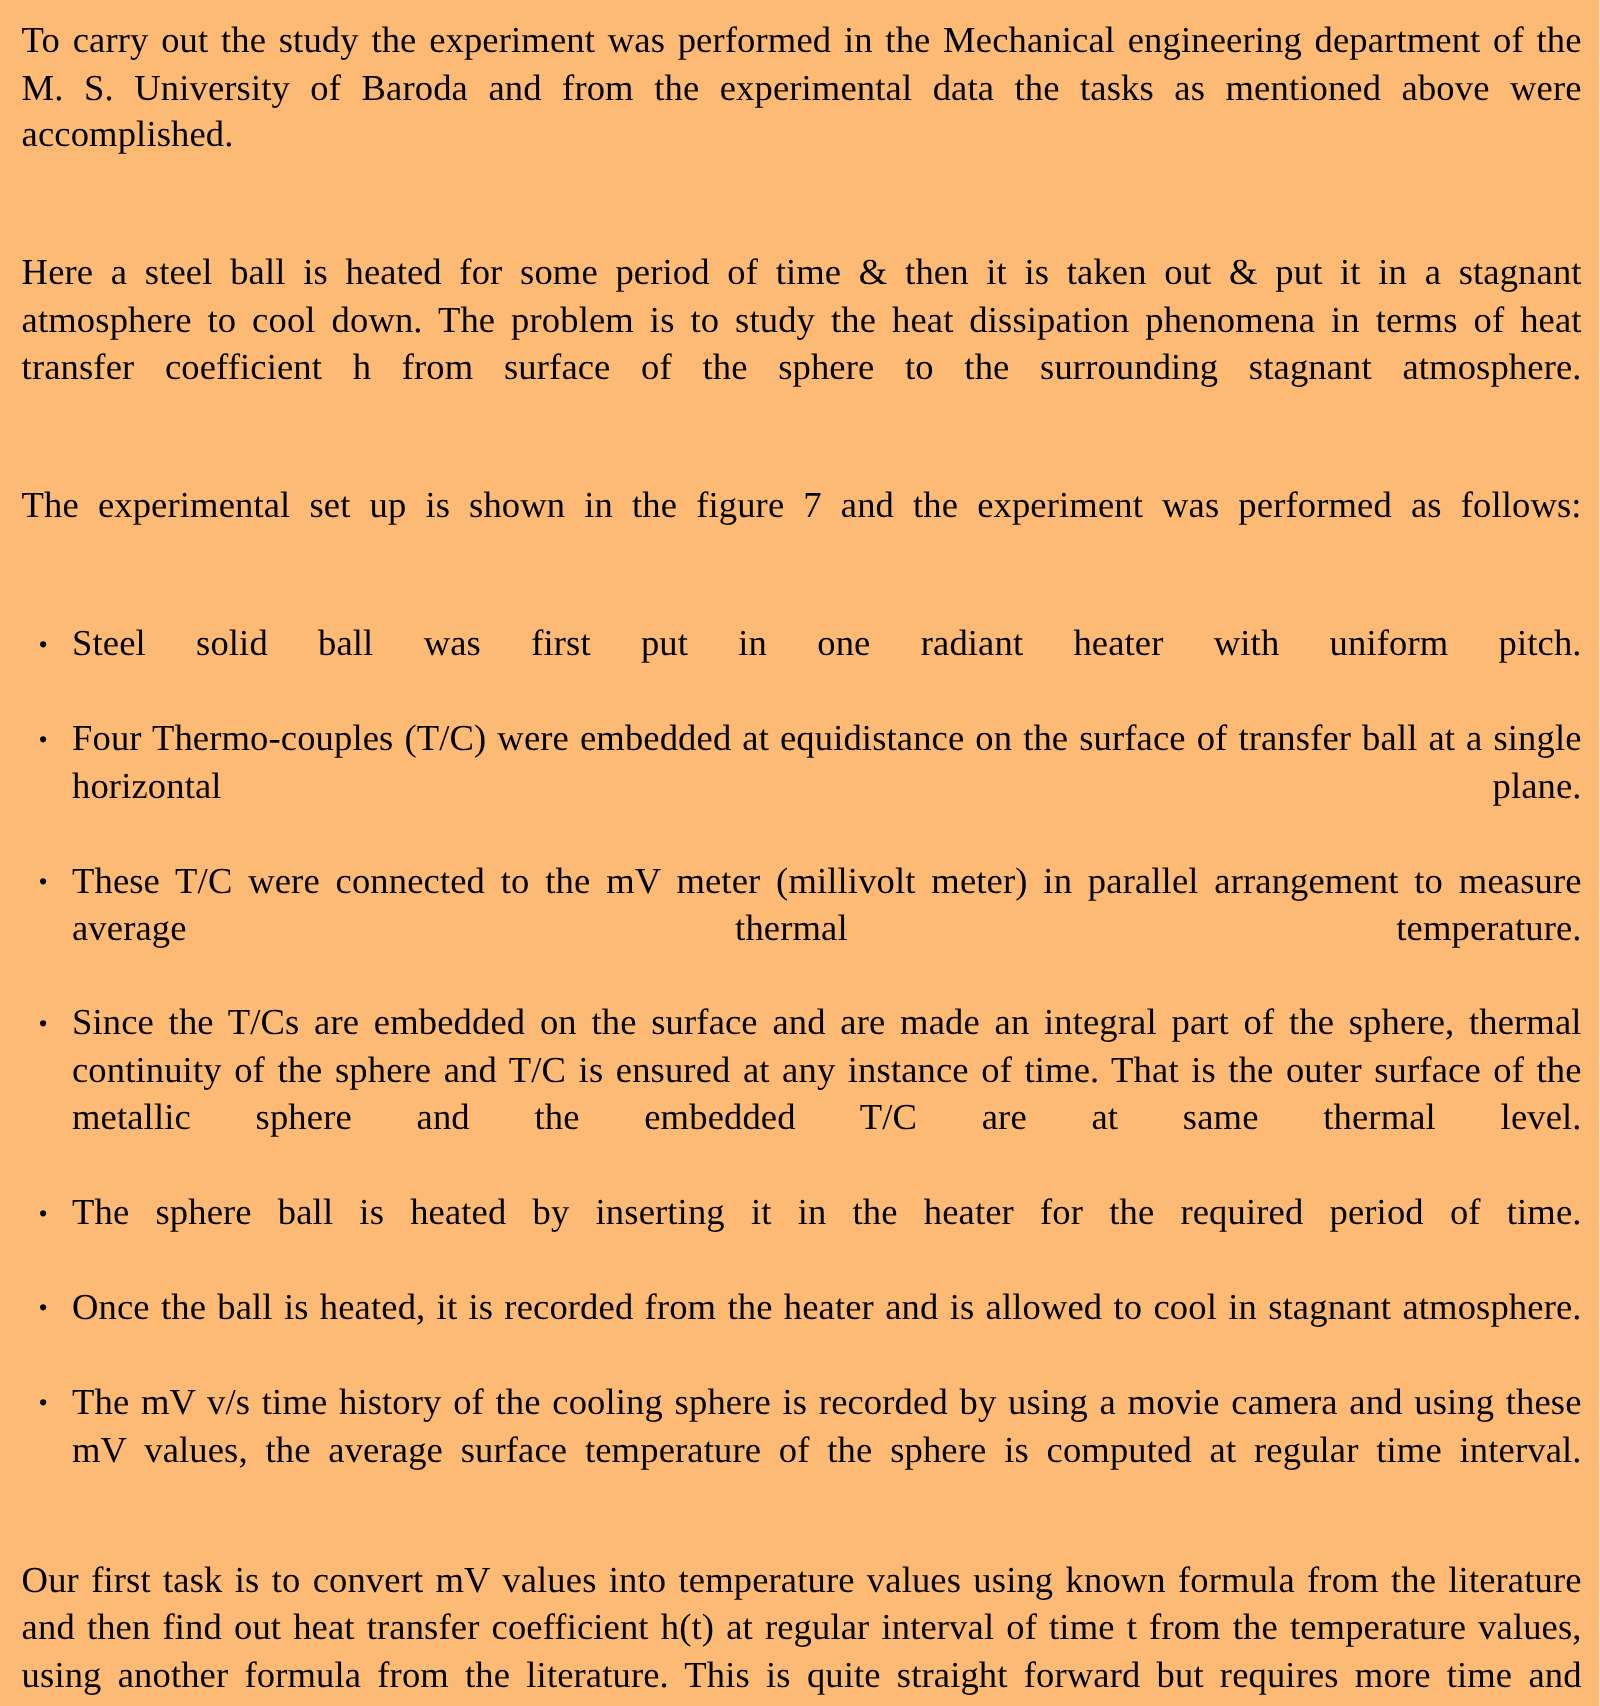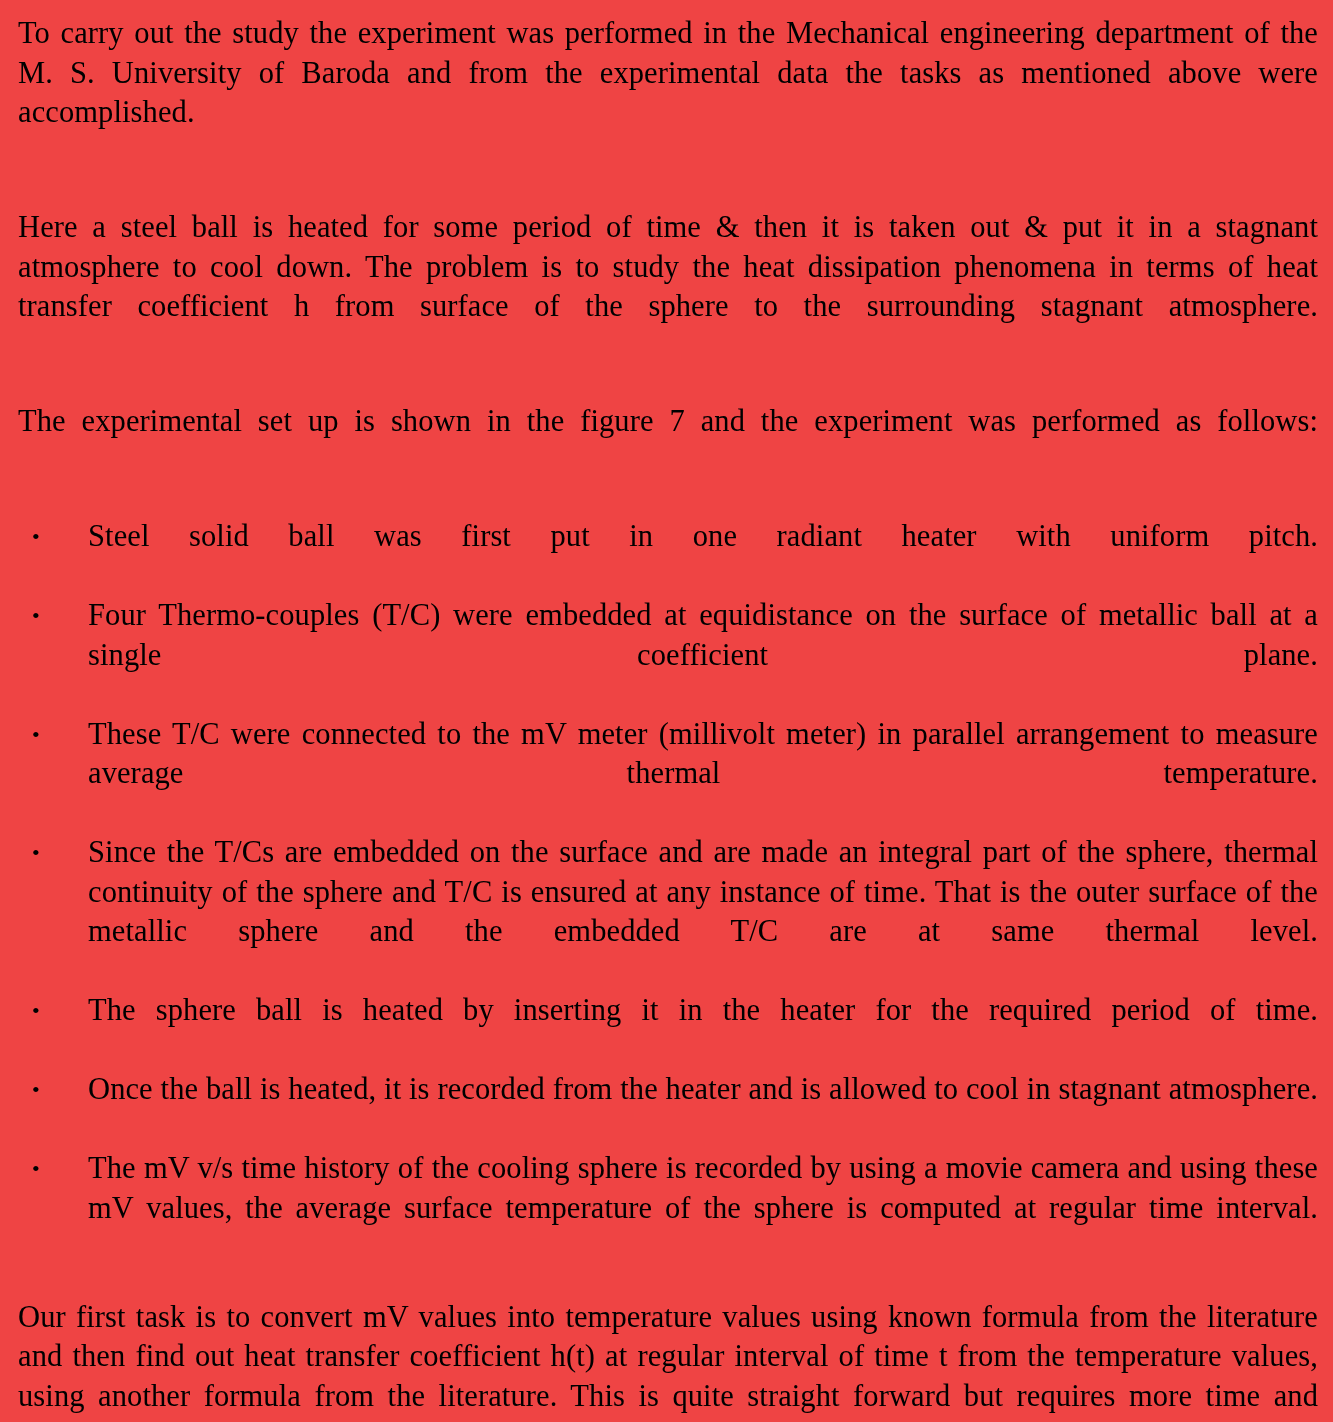--- a/index.html
+++ b/index.html
@@ -13,21 +13,21 @@
     font-family: "Liberation Serif", "DejaVu Serif", serif;
     color: #000000;
     overflow: hidden;
   }
   .page {
     position: relative;
     width: 1333px;
     height: 1422px;
     box-sizing: border-box;
     padding: 14px 15px 0 18px;
-    background: #ef4444;
+    background: #fdba74;
   }
   .para {
     font-size: 30.5px;
     line-height: 39.5px;
     text-align: justify;
     text-justify: inter-word;
     margin: 0 0 30px 0;
     letter-spacing: 0.1px;
     word-spacing: 0.2px;
   }
@@ -54,21 +54,20 @@
     left: 14px;
     top: 0;
     width: 14px;
     height: 39.5px;
     line-height: 39.5px;
     font-size: 22px;
     text-align: left;
   }
   .bullet-item .bullet-text {
     display: block;
-    margin-left: 28px;
   }
   
   .bullet-item .bullet-text::after,
   .para::after {
     content: "";
     display: inline-block;
     width: 100%;
   }
 </style>
 </head>
@@ -82,21 +81,21 @@
 
   <p class="para intro-lead">The experimental set up is shown in the figure 7 and the experiment was performed as follows:</p>
 
   <ul class="bullet-list">
     <li class="bullet-item">
       <span class="bullet-marker">•</span>
       <span class="bullet-text">Steel solid ball was first put in one radiant heater with uniform pitch.</span>
     </li>
     <li class="bullet-item">
       <span class="bullet-marker">•</span>
-      <span class="bullet-text">Four Thermo-couples (T/C) were embedded at equidistance on the surface of metallic ball at a single coefficient plane.</span>
+      <span class="bullet-text">Four Thermo-couples (T/C) were embedded at equidistance on the surface of transfer ball at a single horizontal plane.</span>
     </li>
     <li class="bullet-item">
       <span class="bullet-marker">•</span>
       <span class="bullet-text">These T/C were connected to the mV meter (millivolt meter) in parallel arrangement to measure average thermal temperature.</span>
     </li>
     <li class="bullet-item">
       <span class="bullet-marker">•</span>
       <span class="bullet-text">Since the T/Cs are embedded on the surface and are made an integral part of the sphere, thermal continuity of the sphere and T/C is ensured at any instance of time. That is the outer surface of the metallic sphere and the embedded T/C are at same thermal level.</span>
     </li>
     <li class="bullet-item">

